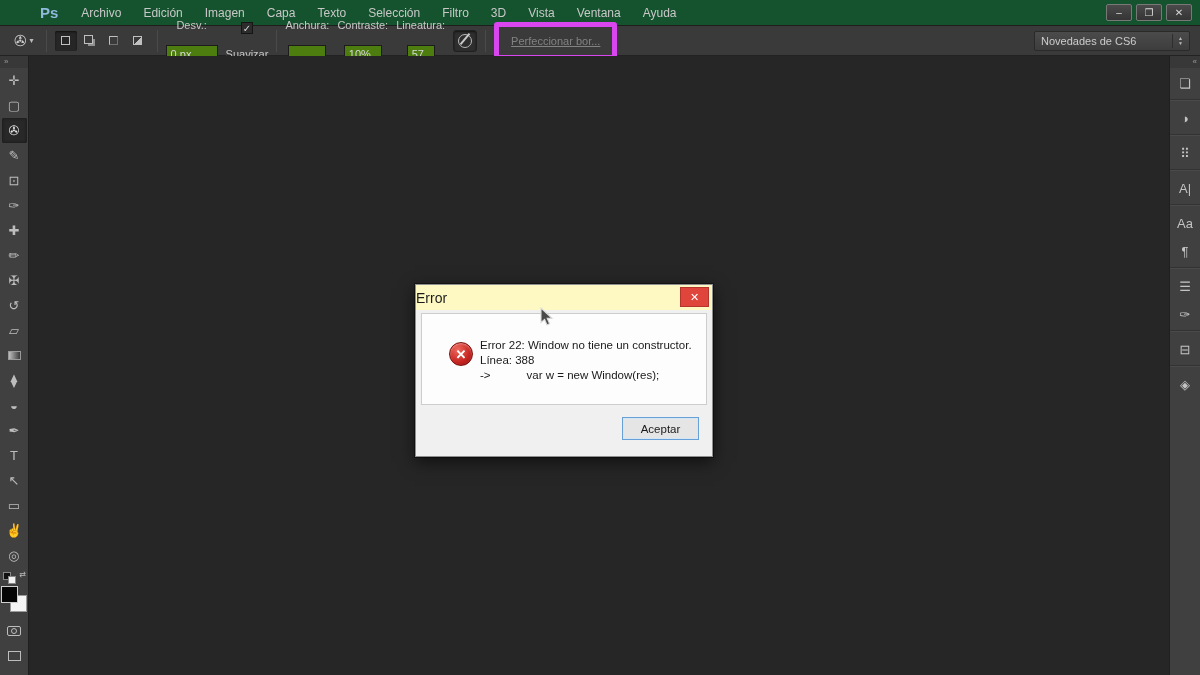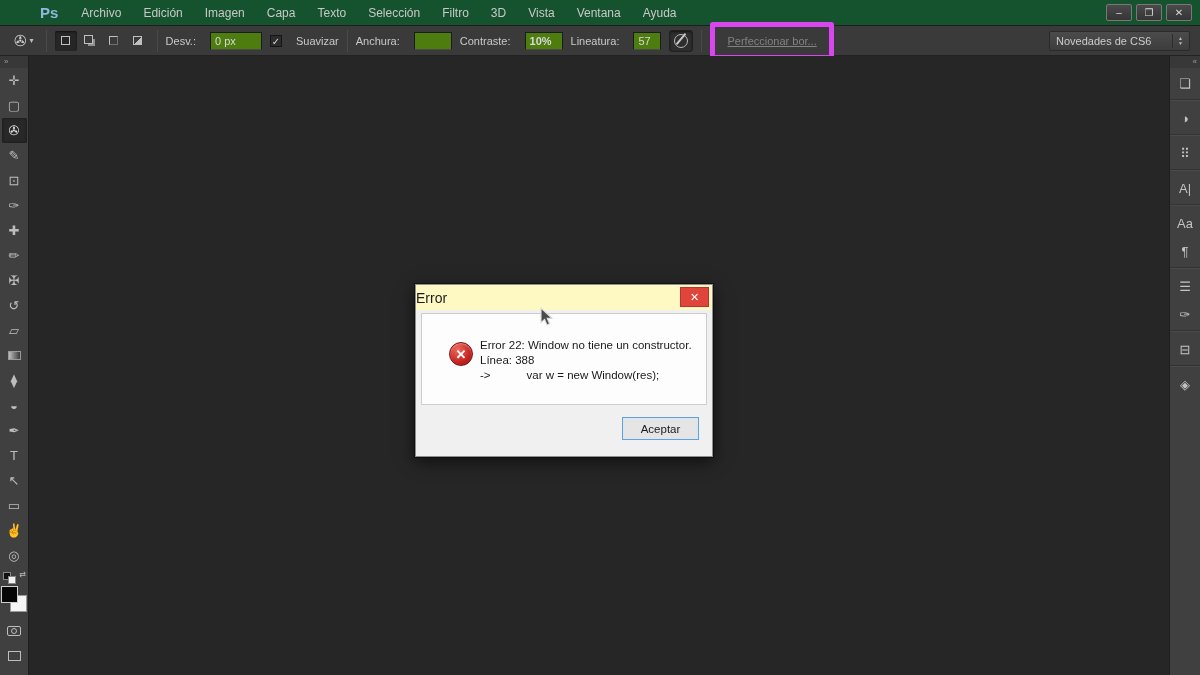--- a/index.html
+++ b/index.html
@@ -24,36 +24,36 @@
   .tool-preset .glyph { font-size:15px; color:#d0d0d0; }
   .caret { font-size:8px; color:#bbb; }
   .mode-group { display:flex; gap:2px; }
   .mode-btn { width:22px; height:20px; display:flex; align-items:center; justify-content:center;
     border-radius:2px; }
   .mode-btn.active { background:#262626; box-shadow:inset 0 1px 2px #111; }
   .mode-sq { width:9px; height:9px; border:1px solid #c0c0c0; }
   .mode-sq.add { box-shadow:3px 3px 0 -1px #909090; margin-right:3px; margin-bottom:3px; }
   .mode-sq.sub { border-bottom-color:#707070; border-right-color:#707070; }
   .mode-sq.int { background:linear-gradient(135deg,transparent 55%,#c0c0c0 55%); }
-  .ob-field { display:flex; align-items:center; gap:14px; }
+  .ob-field { display:flex; align-items:center; gap:14px;flex-direction:column; }
   .ob-input { background:#4d7c0f; border:1px solid #1c1c1c; border-bottom-color:#4a4a4a;
     color:#d8d8d8; font-size:11px; height:18px; padding:0 4px;
     font-family:"Liberation Sans", sans-serif; }
   .checkbox { width:12px; height:12px; background:#2c2c2c; border:1px solid #151515;
     color:#d8d8d8; font-size:10px; line-height:11px; text-align:center; }
   .round-btn { width:24px; height:22px; border-radius:3px; background:#2e2e2e;
     border:1px solid #202020; box-shadow:inset 0 1px 2px #141414;
     display:flex; align-items:center; justify-content:center; }
   .pp-circle { width:14px; height:14px; border:1.5px solid #b9b9b9; border-radius:50%;
     position:relative; }
   .pp-circle::after { content:""; position:absolute; left:5px; top:-3px; width:2px; height:14px;
     background:#c9c9c9; transform:rotate(40deg); }
   .disabled-btn { border:5px solid #d946ef; border-radius:3px; color:#828282;
     padding:8px 12px; font-size:11px; background:transparent;text-decoration:underline; }
-  .ws-select { margin-left:auto; margin-right:10px; width:141px; height:20px;
+  .ws-select { margin-left:auto; margin-right:10px; width:156px; height:20px;
     background:linear-gradient(#4b4b4b,#3d3d3d); border:1px solid #2a2a2a; border-radius:2px;
     display:flex; align-items:center; font-size:11px; color:#cccccc; padding:0 6px; }
   .ws-select .spin { margin-left:auto; display:flex; flex-direction:column; font-size:5px;
     line-height:5px; color:#bbb; border-left:1px solid #2e2e2e; padding-left:5px; height:14px;
     justify-content:center; }
 
   
   .workspace { position:relative; height:619px; display:flex; }
   .dock { background:#404040; display:flex; flex-direction:column; align-items:center; }
   .dock-left { width:29px; border-right:1px solid #1f1f1f; }
@@ -167,21 +167,21 @@
     <span class="checkbox">✓</span>
     <span>Suavizar</span>
   </div>
   <div class="ob-sep"></div>
   <div class="ob-field">
     <span>Anchura:</span>
     <input class="ob-input" style="width: 38px; padding-left: 32px;" value="10 px">
   </div>
   <div class="ob-field">
     <span>Contraste:</span>
-    <input class="ob-input" style="width: 38px; font-weight: bold;" value="10%">
+    <input class="ob-input" style="width: 38px;" value="10%">
   </div>
   <div class="ob-field">
     <span>Lineatura:</span>
     <input class="ob-input" style="width: 28px;" value="57">
   </div>
   <div class="round-btn">
     <span class="pp-circle"></span>
   </div>
   <div class="ob-sep"></div>
   <button class="disabled-btn">Perfeccionar bor...</button>

